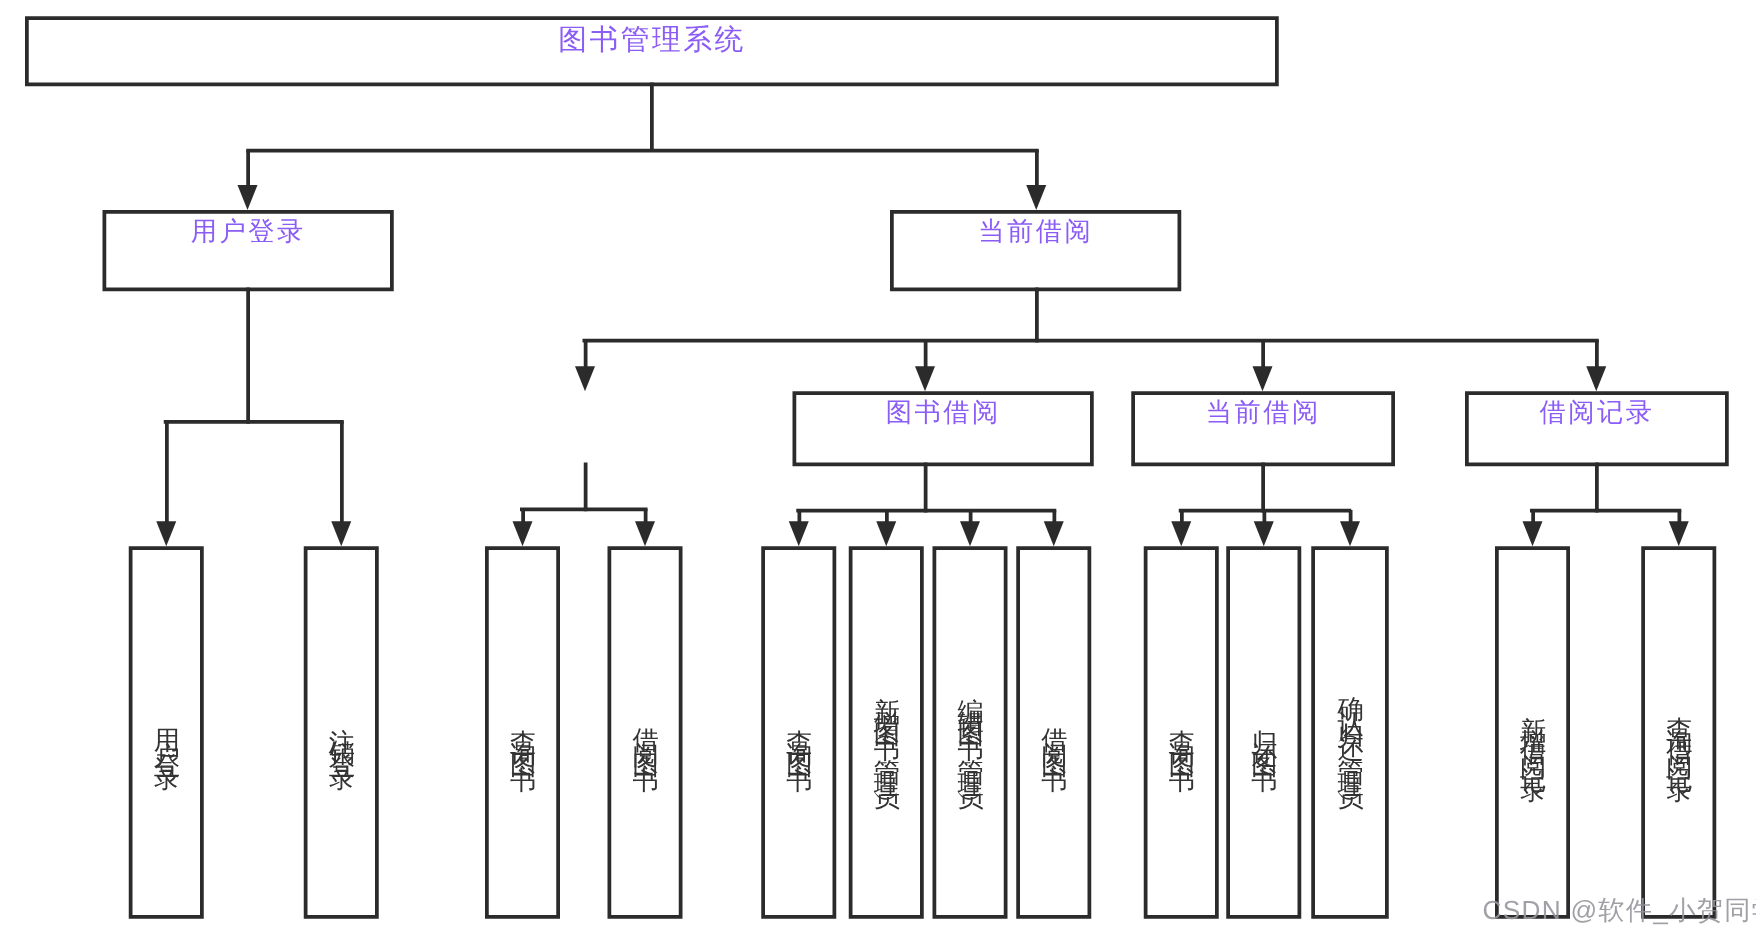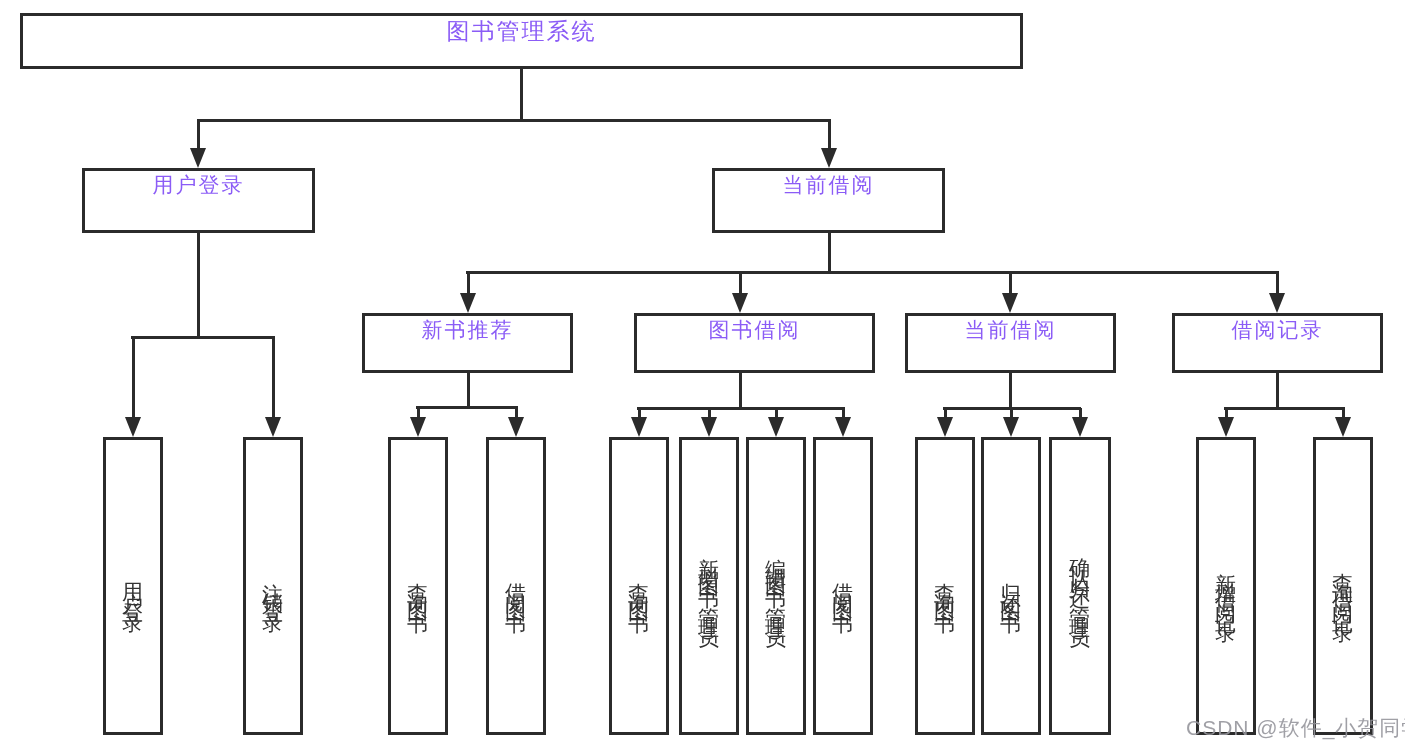--- a/index.html
+++ b/index.html
@@ -56,23 +56,20 @@
     <span>图书管理系统</span>
   </div>
 
   <div class="hbox" style="left:82px;top:168px;width:233px;height:65px;">
     <span>用户登录</span>
   </div>
   <div class="hbox" style="left:712px;top:168px;width:233px;height:65px;">
     <span>当前借阅</span>
   </div>
 
-  <div class="hbox" style="left:362px;top:313px;width:211px;height:60px;">
-    <span>新书推荐</span>
-  </div>
   <div class="hbox" style="left:634px;top:313px;width:241px;height:60px;">
     <span>图书借阅</span>
   </div>
   <div class="hbox" style="left:1172px;top:313px;width:211px;height:60px;">
     <span>借阅记录</span>
   </div>
   <div class="hbox" style="left:905px;top:313px;width:211px;height:60px;">
     <span>当前借阅</span>
   </div>
 

